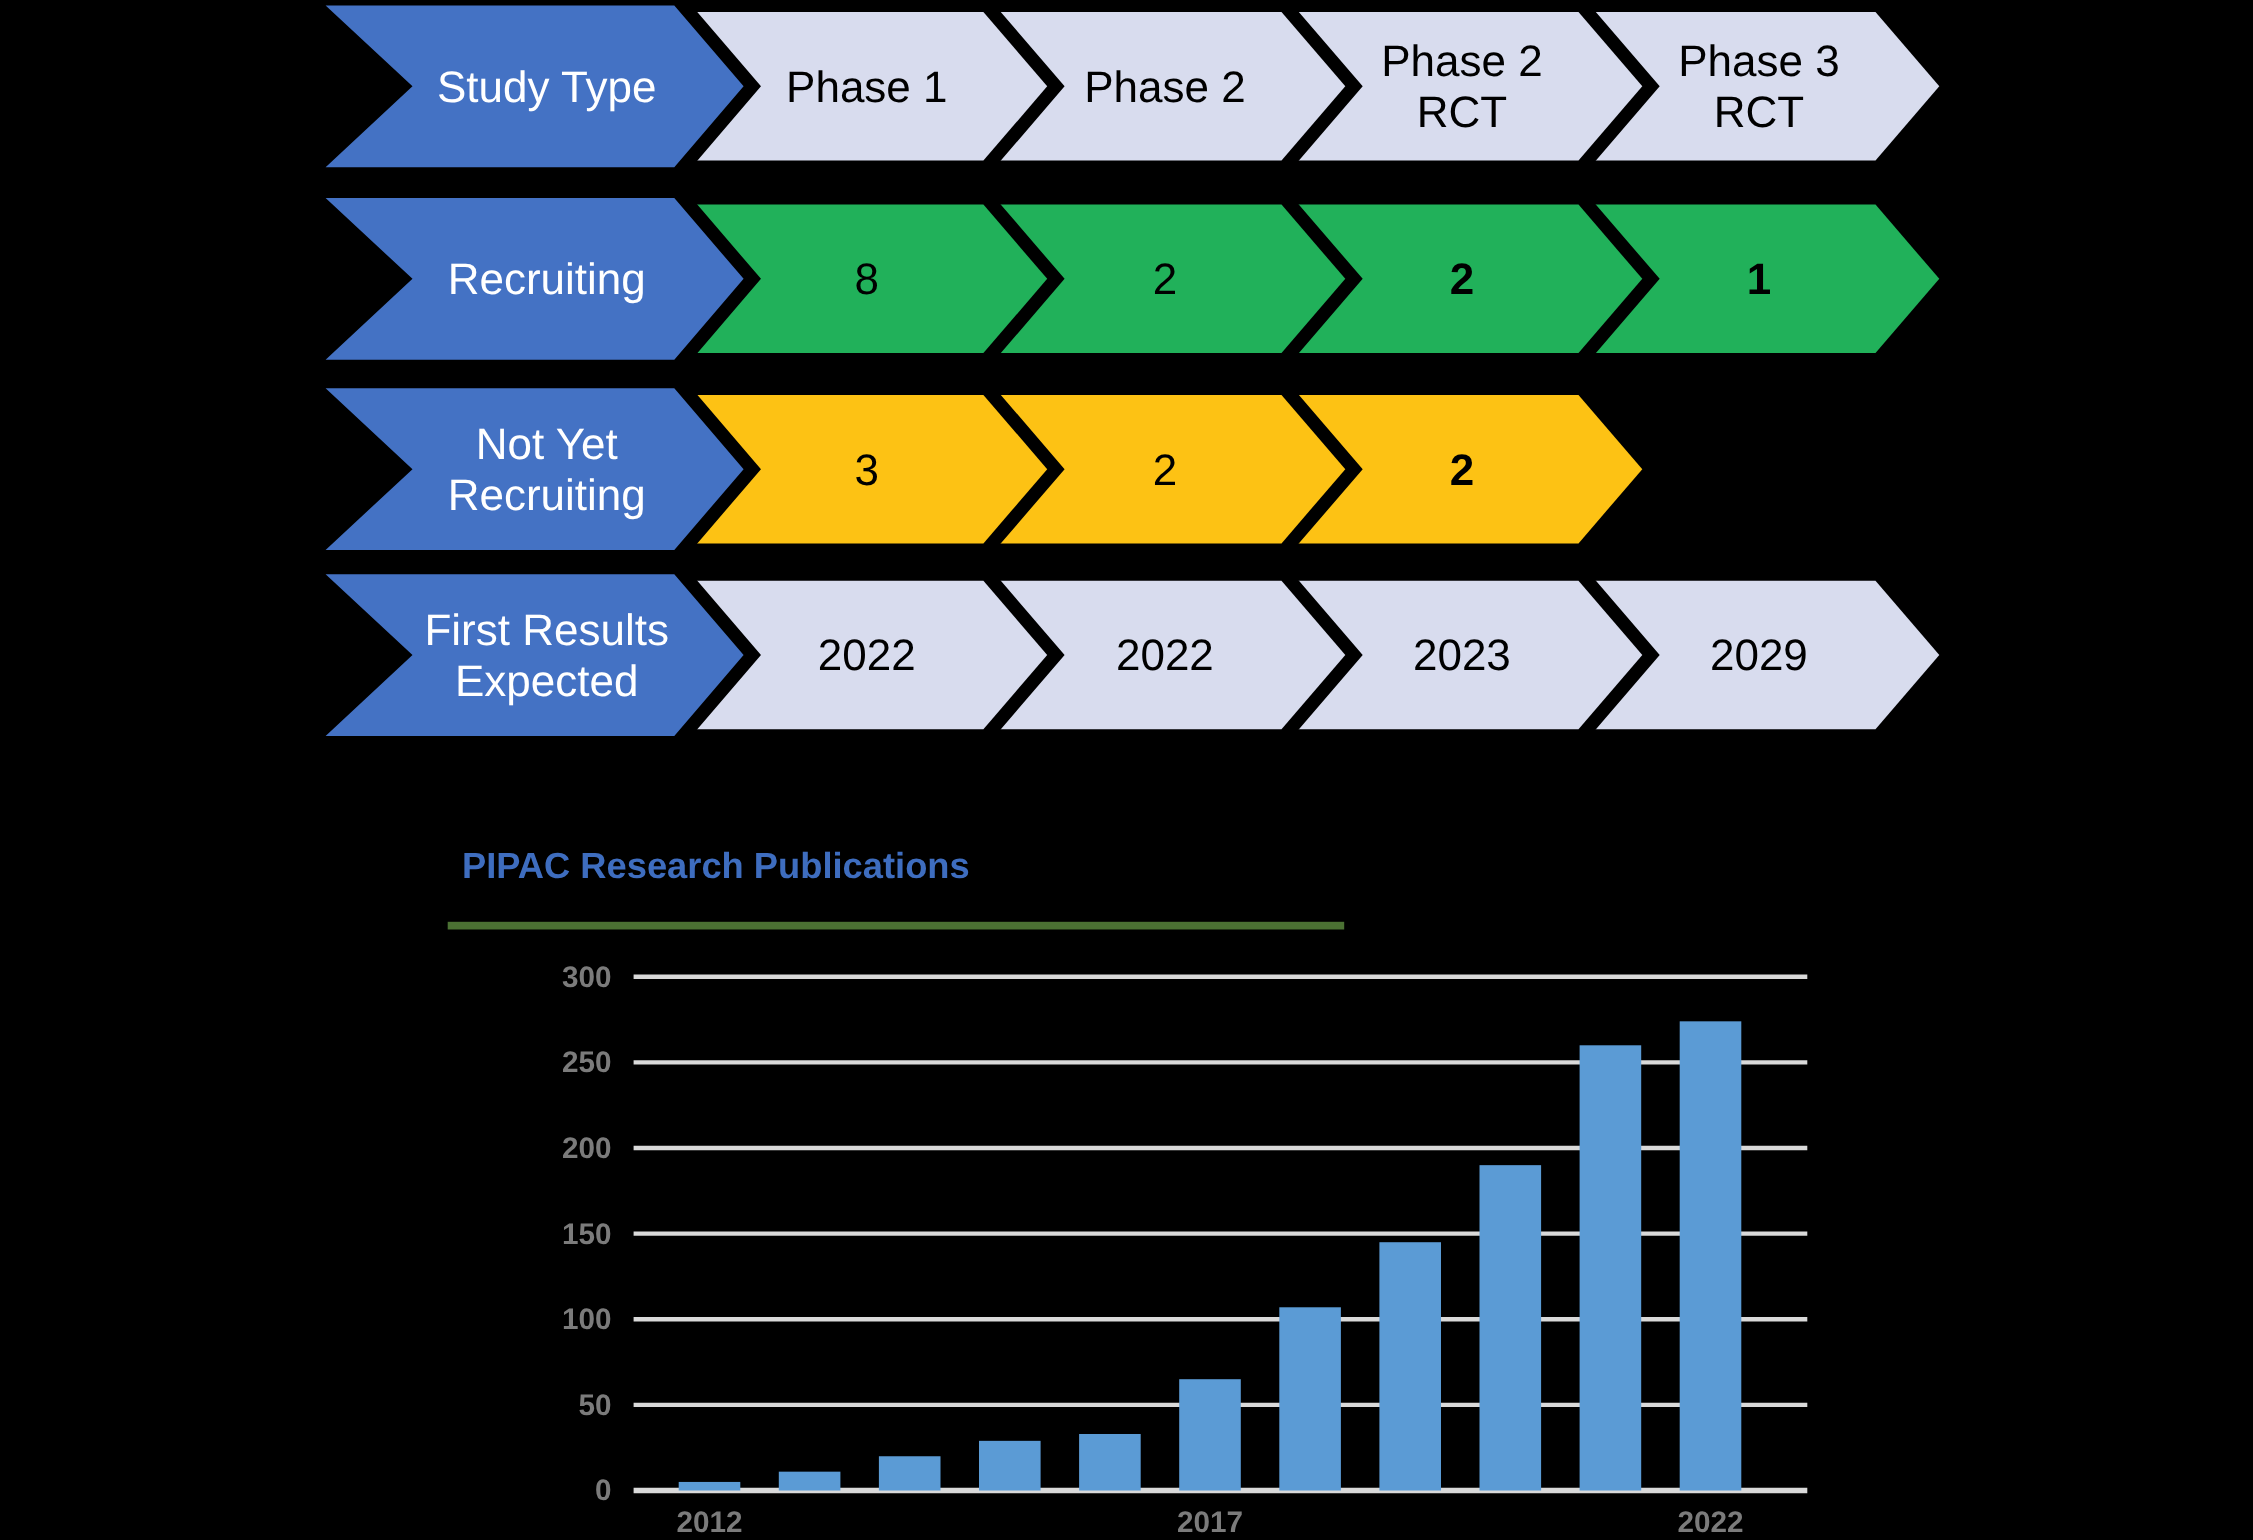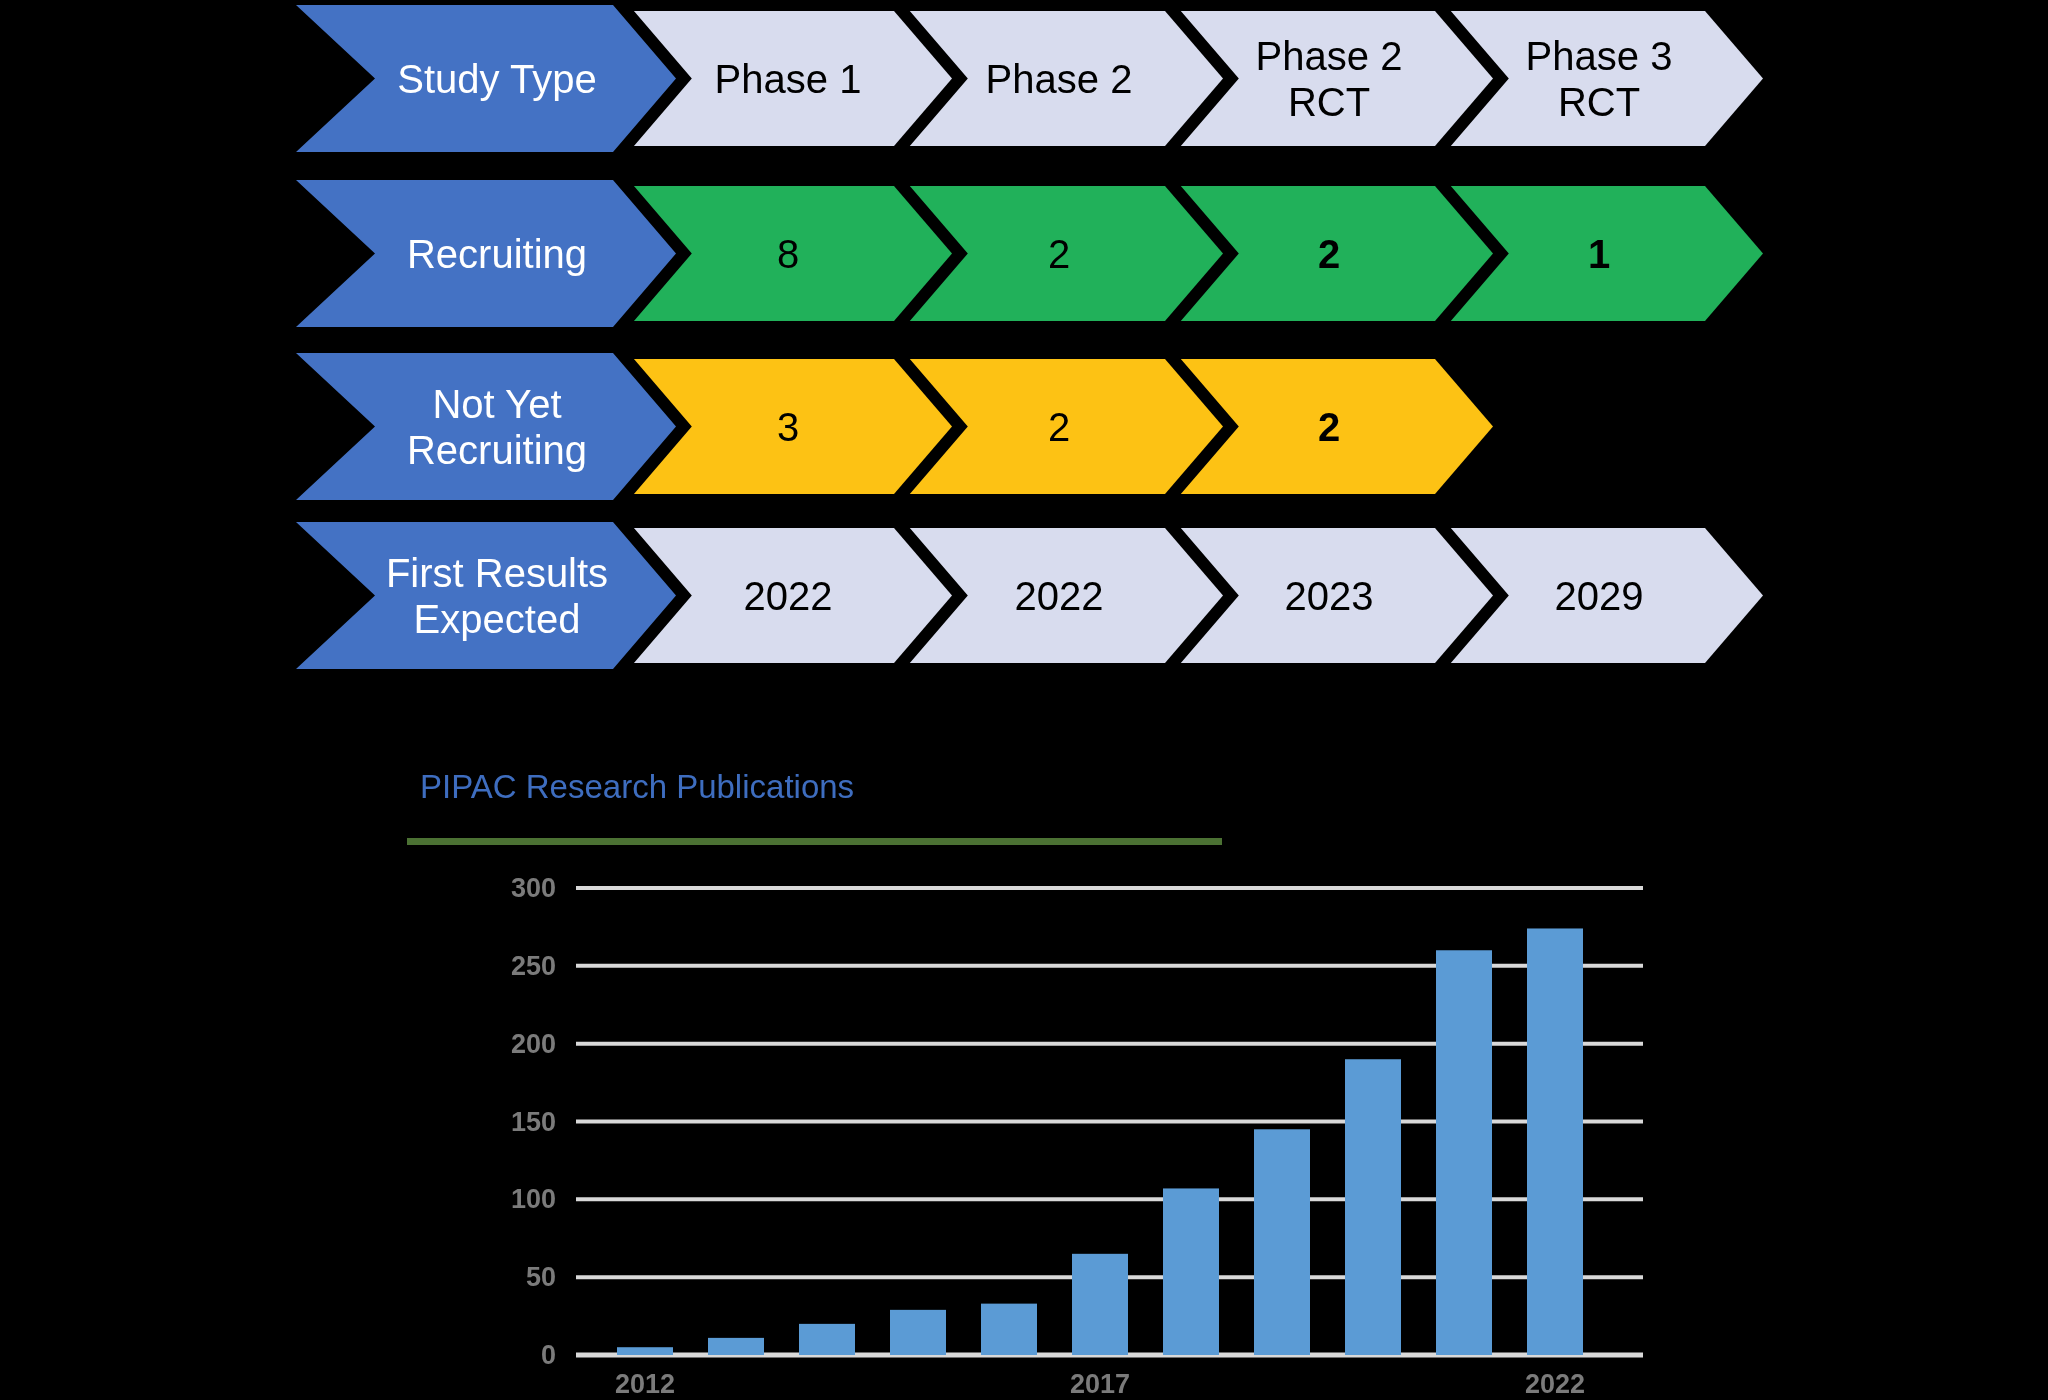--- a/index.html
+++ b/index.html
@@ -21,21 +21,21 @@
   }
   #chart-svg {
     position: absolute;
     left: 0; top: 860px;
     overflow: visible;
   }
   .chart-title {
     position: absolute;
     left: 420px; top: 768px;
     font-size: 33px;
-    font-weight: normal;
+    font-weight: bold;
     letter-spacing: 0px;
     white-space: nowrap;
   }
   .title-underline {
     position: absolute;
     left: 407px; top: 838px;
     width: 815px; height: 7px;
   }
   svg text { font-family: "Liberation Sans", sans-serif; }
 </style>

